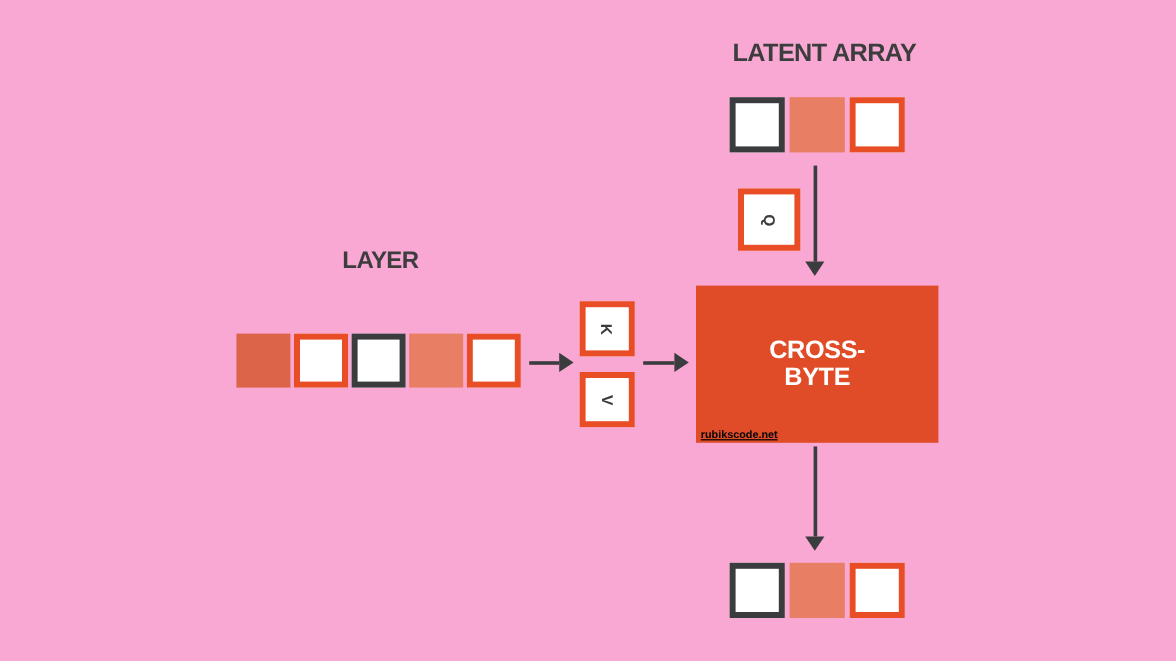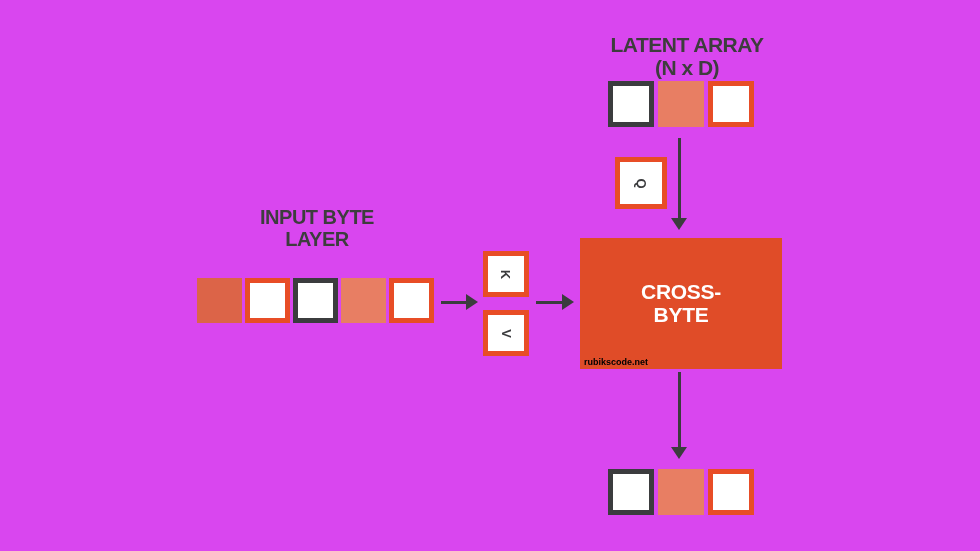--- a/index.html
+++ b/index.html
@@ -4,21 +4,21 @@
 <style>
   html, body {
     margin: 0;
     padding: 0;
     background: #ffffff;
   }
   .diagram {
     position: relative;
     width: 980px;
     height: 551px;
-    background: #d946ef;
+    background: #f9a8d4;
     overflow: hidden;
     font-family: "Liberation Sans", sans-serif;
   }
   .label {
     position: absolute;
     text-align: center;
     color: #3d3d3d;
     font-weight: bold;
     letter-spacing: -0.5px;
     line-height: 1.0;
@@ -83,20 +83,21 @@
     letter-spacing: -0.3px;
   }
   .watermark {
     position: absolute;
     left: 4px; bottom: 2px;
     font-size: 9px;
     font-weight: bold;
     color: #000000;
     letter-spacing: 0;
     line-height: 1;
+    text-decoration: underline;
   }
 
   
   .arrow-v {
     position: absolute;
     display: flex;
     flex-direction: column;
     align-items: center;
     width: 16px;
   }
@@ -125,40 +126,38 @@
   .arrow-input  { left: 441px; top: 294px; width: 37px; }
   .arrow-kv     { left: 536px; top: 294px; width: 38px; }
 </style>
 </head>
 <body>
 
 <div class="diagram">
 
   <div class="label latent-title">
     <div>LATENT ARRAY</div>
-    <div>(N x D)</div>
   </div>
 
   <div class="cells latent-cells">
       <div class="cell outline-dark"></div>
       <div class="cell fill-salmon"></div>
       <div class="cell outline-orange"></div>
     </div>
 
   <div class="arrow-v arrow-latent">
     <div class="shaft"></div>
     <div class="head"></div>
   </div>
 
   <div class="letterbox q-box">
     <span>Q</span>
   </div>
 
   <div class="label input-title">
-    <div>INPUT BYTE</div>
     <div>LAYER</div>
   </div>
 
   <div class="cells cells-small input-cells">
       <div class="cell fill-orange"></div>
       <div class="cell outline-orange"></div>
       <div class="cell outline-dark"></div>
       <div class="cell fill-salmon"></div>
       <div class="cell outline-orange"></div>
     </div>

